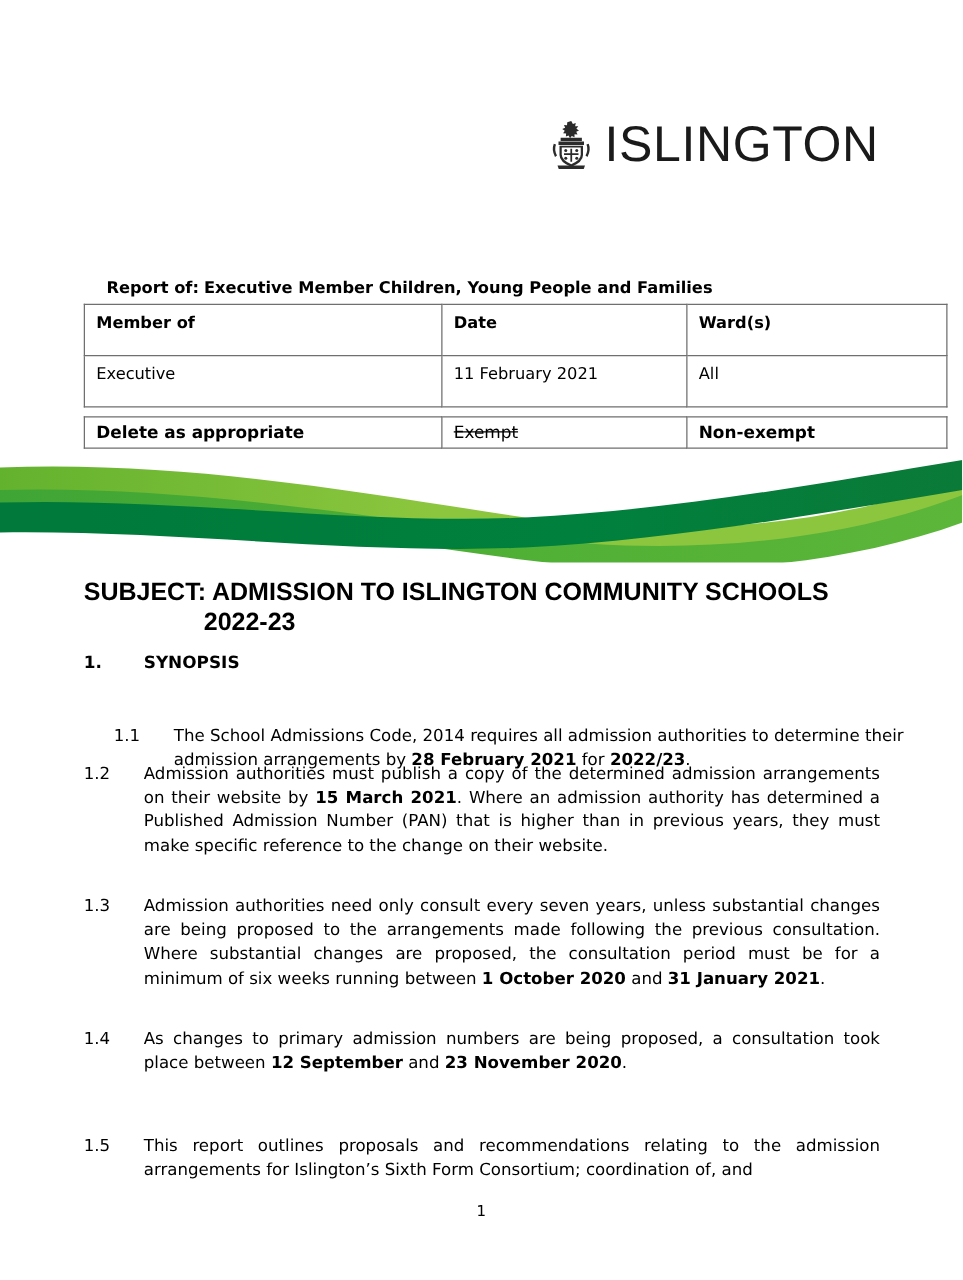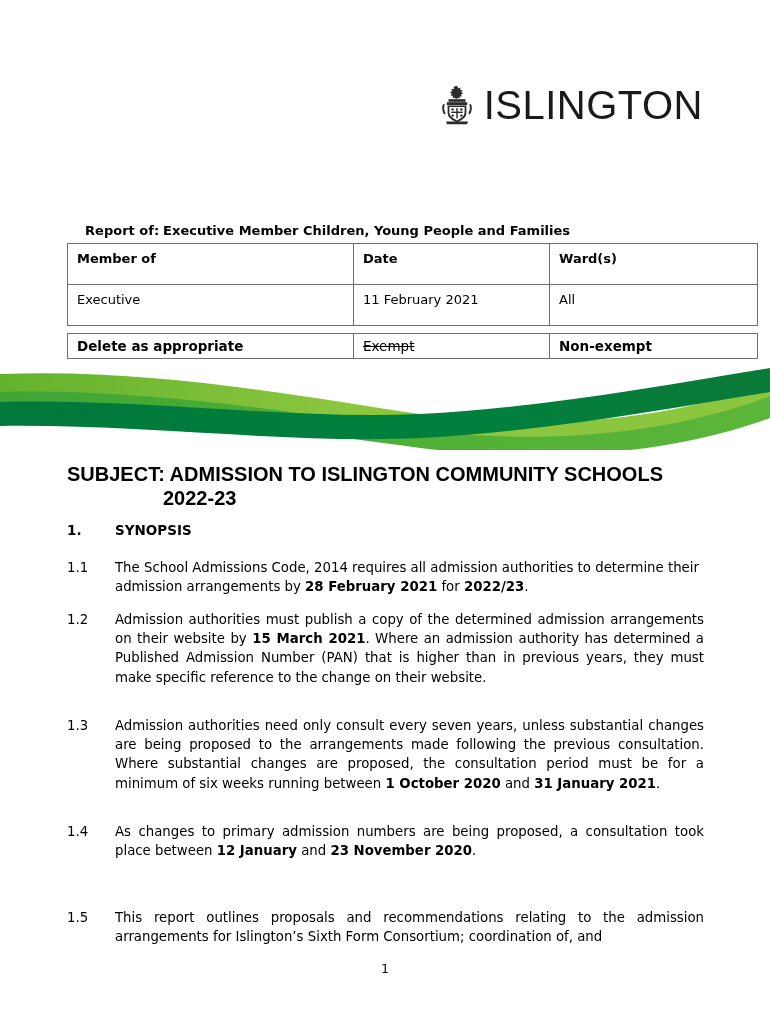--- a/index.html
+++ b/index.html
@@ -21,21 +21,21 @@
 
   
   .masthead {
     position: absolute;
     left: 0;
     top: 74px;
     width: 770px;
     height: 62px;
     display: flex;
     justify-content: flex-end;
-    align-items: center;
+    align-items: flex-end;
     padding-right: 67px;
     box-sizing: border-box;
   }
   .crest {
     width: 34px;
     height: 40px;
     margin-right: 10px;
     flex: 0 0 auto;
   }
   .wordmark {
@@ -266,38 +266,38 @@
 
   <div class="subject">
     <span>SUBJECT: ADMISSION TO ISLINGTON COMMUNITY SCHOOLS</span>
     <span class="line2">2022-23</span>
   </div>
 
   <div class="section-heading" style="top:522px;">
     <span class="num">1.</span><span>SYNOPSIS</span>
   </div>
 
-  <div class="para" style="top:558px;">
+  <div class="para" style="top:580px;margin-left:24px;">
     <span class="num">1.1</span>
     <span class="txt noj"><span>The School Admissions Code, 2014 requires all admission authorities to determine their admission arrangements by </span><b>28 February 2021</b><span> for </span><b>2022/23</b><span>.</span></span>
   </div>
 
   <div class="para" style="top:610px;">
     <span class="num">1.2</span>
     <span class="txt"><span>Admission authorities must publish a copy of the determined admission arrangements on their website by </span><b>15 March 2021</b><span>.  Where an admission authority has determined a Published Admission Number (PAN) that is higher than in previous years, they must make specific reference to the change on their website.</span></span>
   </div>
 
   <div class="para" style="top:716px;">
     <span class="num">1.3</span>
     <span class="txt"><span>Admission authorities need only consult every seven years, unless substantial changes are being proposed to the arrangements made following the previous consultation. Where substantial changes are proposed, the consultation period must be for a minimum of six weeks running between </span><b>1 October 2020</b><span> and </span><b>31 January 2021</b><span>.</span></span>
   </div>
 
   <div class="para" style="top:822px;">
     <span class="num">1.4</span>
-    <span class="txt"><span>As changes to primary admission numbers are being proposed, a consultation took place between </span><b>12 January</b><span> and </span><b>23 November 2020</b><span>.</span></span>
+    <span class="txt"><span>As changes to primary admission numbers are being proposed, a consultation took place between </span><b>12 September</b><span> and </span><b>23 November 2020</b><span>.</span></span>
   </div>
 
   <div class="para" style="top:908px;">
     <span class="num">1.5</span>
     <span class="txt"><span>This report outlines proposals and recommendations relating to the admission arrangements for Islington’s Sixth Form Consortium; coordination of, and</span></span>
   </div>
 
   <div class="footer">
     <span>1</span>
   </div>

